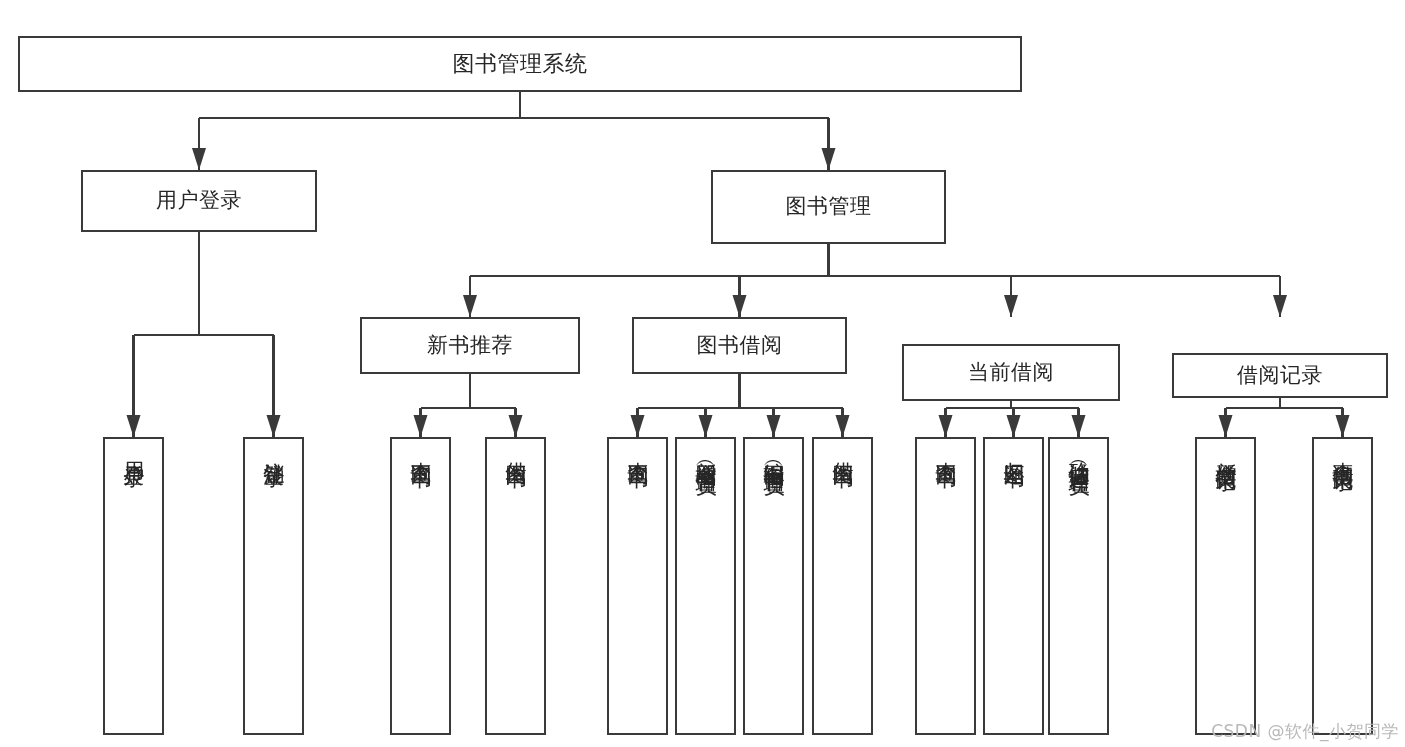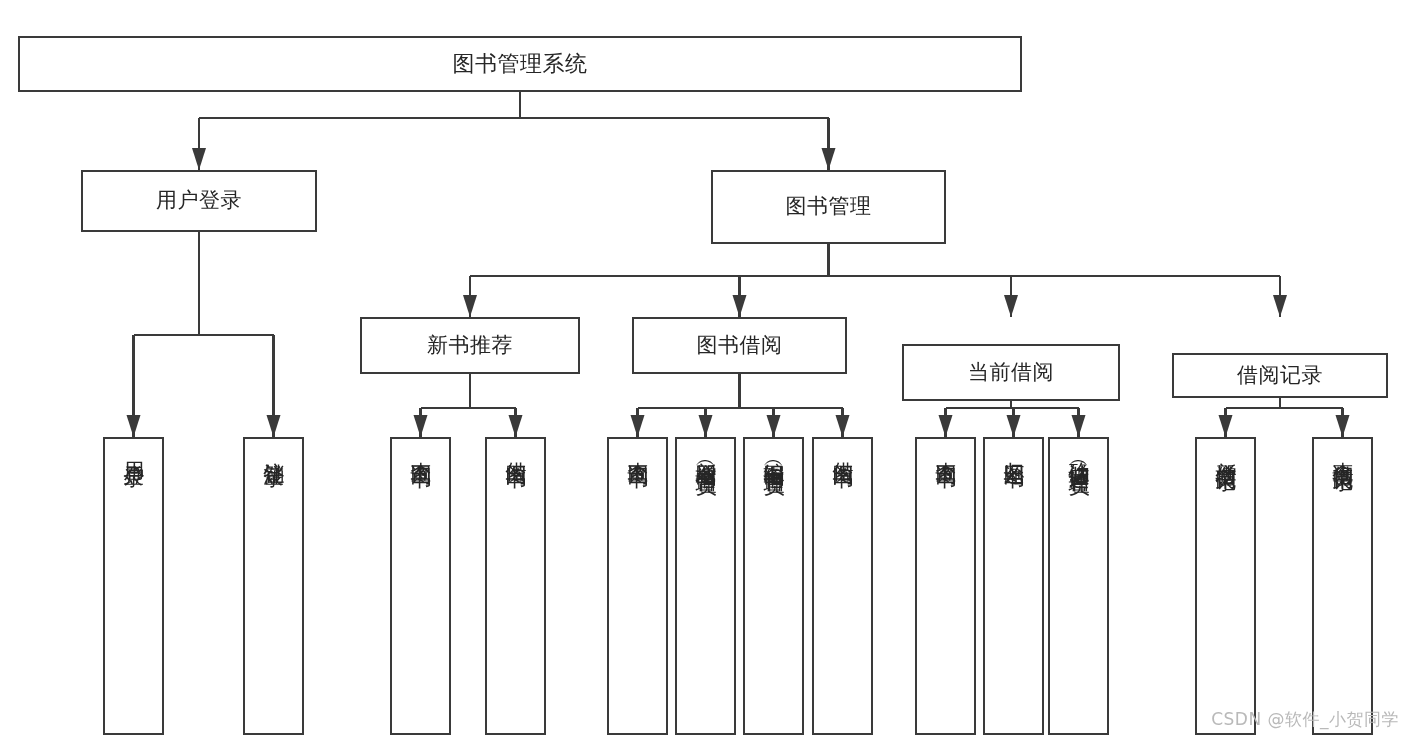--- a/index.html
+++ b/index.html
@@ -61,21 +61,21 @@
     writing-mode: vertical-rl;
     text-orientation: upright;
     font-size: 21px;
     letter-spacing: 2px;
     line-height: 1;
     white-space: nowrap;
   }
   .watermark {
     position: absolute;
     right: 6px;
-    bottom: 16px;
+    bottom: 4px;
     font-size: 17px;
     color: #b9b9b9;
     z-index: 5;
     white-space: nowrap;
     letter-spacing: 0.5px;
     user-select: none;
     margin-left: 14px;
   }
 </style>
 </head>

